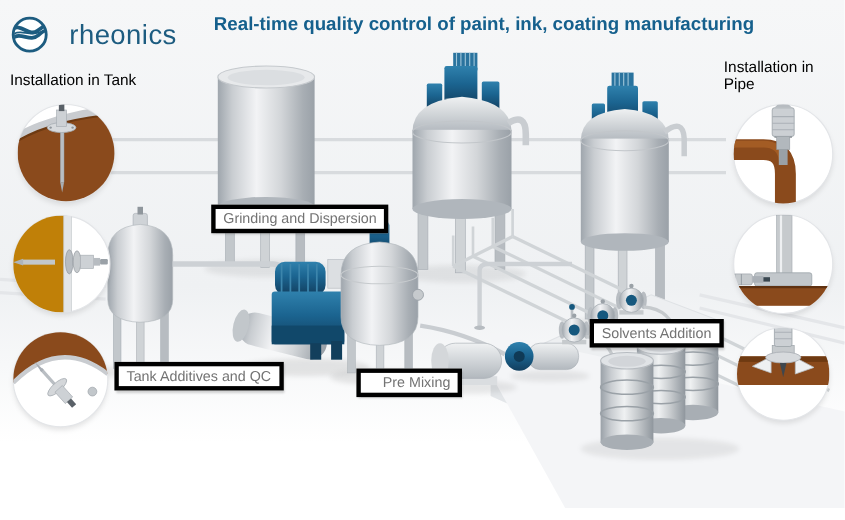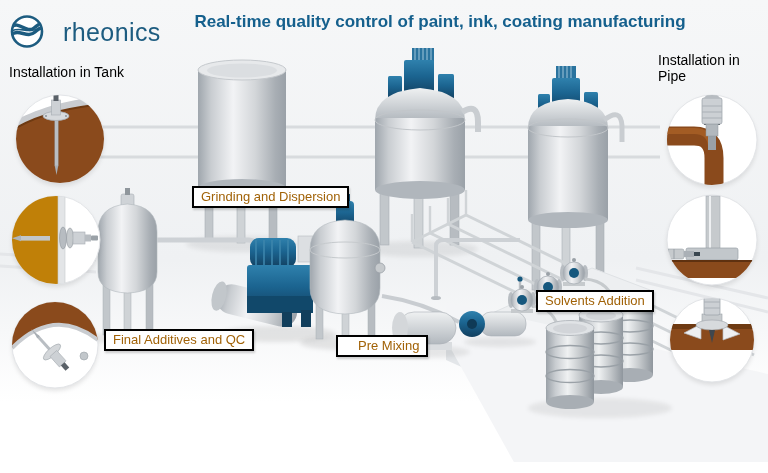--- a/index.html
+++ b/index.html
@@ -6,26 +6,26 @@
   .stage{position:relative;width:768px;height:462px;overflow:hidden;background:#fff;
          font-family:"Liberation Sans",sans-serif;}
   .scene{position:absolute;left:0;top:0;}
   .logo{position:absolute;left:20px;top:13px;display:flex;align-items:center;gap:7px;}
   .logo-text{font-size:25px;color:#1d5c80;letter-spacing:.4px;line-height:1;padding-top:2px;}
   .title{position:absolute;left:140px;top:11px;width:600px;text-align:center;
          color:#15608d;font-weight:bold;font-size:17px;line-height:21px;}
   .col-head{position:absolute;font-size:14px;color:#000000;}
   .tank-head{left:9px;top:64px;}
   .pipe-head{left:658px;top:52px;}
-  .plabel{position:absolute;background:#fff;border:2px solid #000000;padding:1px 7px 2px;
-          font-size:13px;color:#a16207;white-space:nowrap;box-shadow:1px 2px 2px rgba(0,0,0,.18);}
+  .plabel{position:absolute;background:#fff;border:4px solid #000000;padding:1px 7px 2px;
+          font-size:13px;color:#737373;white-space:nowrap;box-shadow:1px 2px 2px rgba(0,0,0,.18);}
   .lbl-grinding{left:192px;top:186px;}
   .lbl-solvents{left:536px;top:246px;margin-top:44px;}
   .lbl-final{left:104px;top:329px;}
-  .lbl-premix{left:336px;top:335px;padding-left:20px;}
+  .lbl-premix{left:324px;top:335px;padding-left:20px;}
 </style>
 </head>
 <body>
 
 <div class="stage">
 
 <svg class="scene" width="768" height="473" viewBox="0 0 768 473">
   <defs>
     <linearGradient id="wall" x1="0" y1="0" x2="0" y2="1">
       <stop offset="0" stop-color="#f6f7f8"></stop>
@@ -390,16 +390,16 @@
 
 <div class="title">
   <div>Real-time quality control of paint, ink, coating manufacturing</div>
 </div>
 
 <div class="col-head tank-head">Installation in Tank</div>
 <div class="col-head pipe-head">Installation in Pipe</div>
 
 <div class="plabel lbl-grinding">Grinding and Dispersion</div>
 <div class="plabel lbl-solvents">Solvents Addition</div>
-<div class="plabel lbl-final">Final Additives and QC</div>
+<div class="plabel lbl-final">Tank Additives and QC</div>
 <div class="plabel lbl-premix">Pre Mixing</div>
 
 </div>
 
 </body></html>

